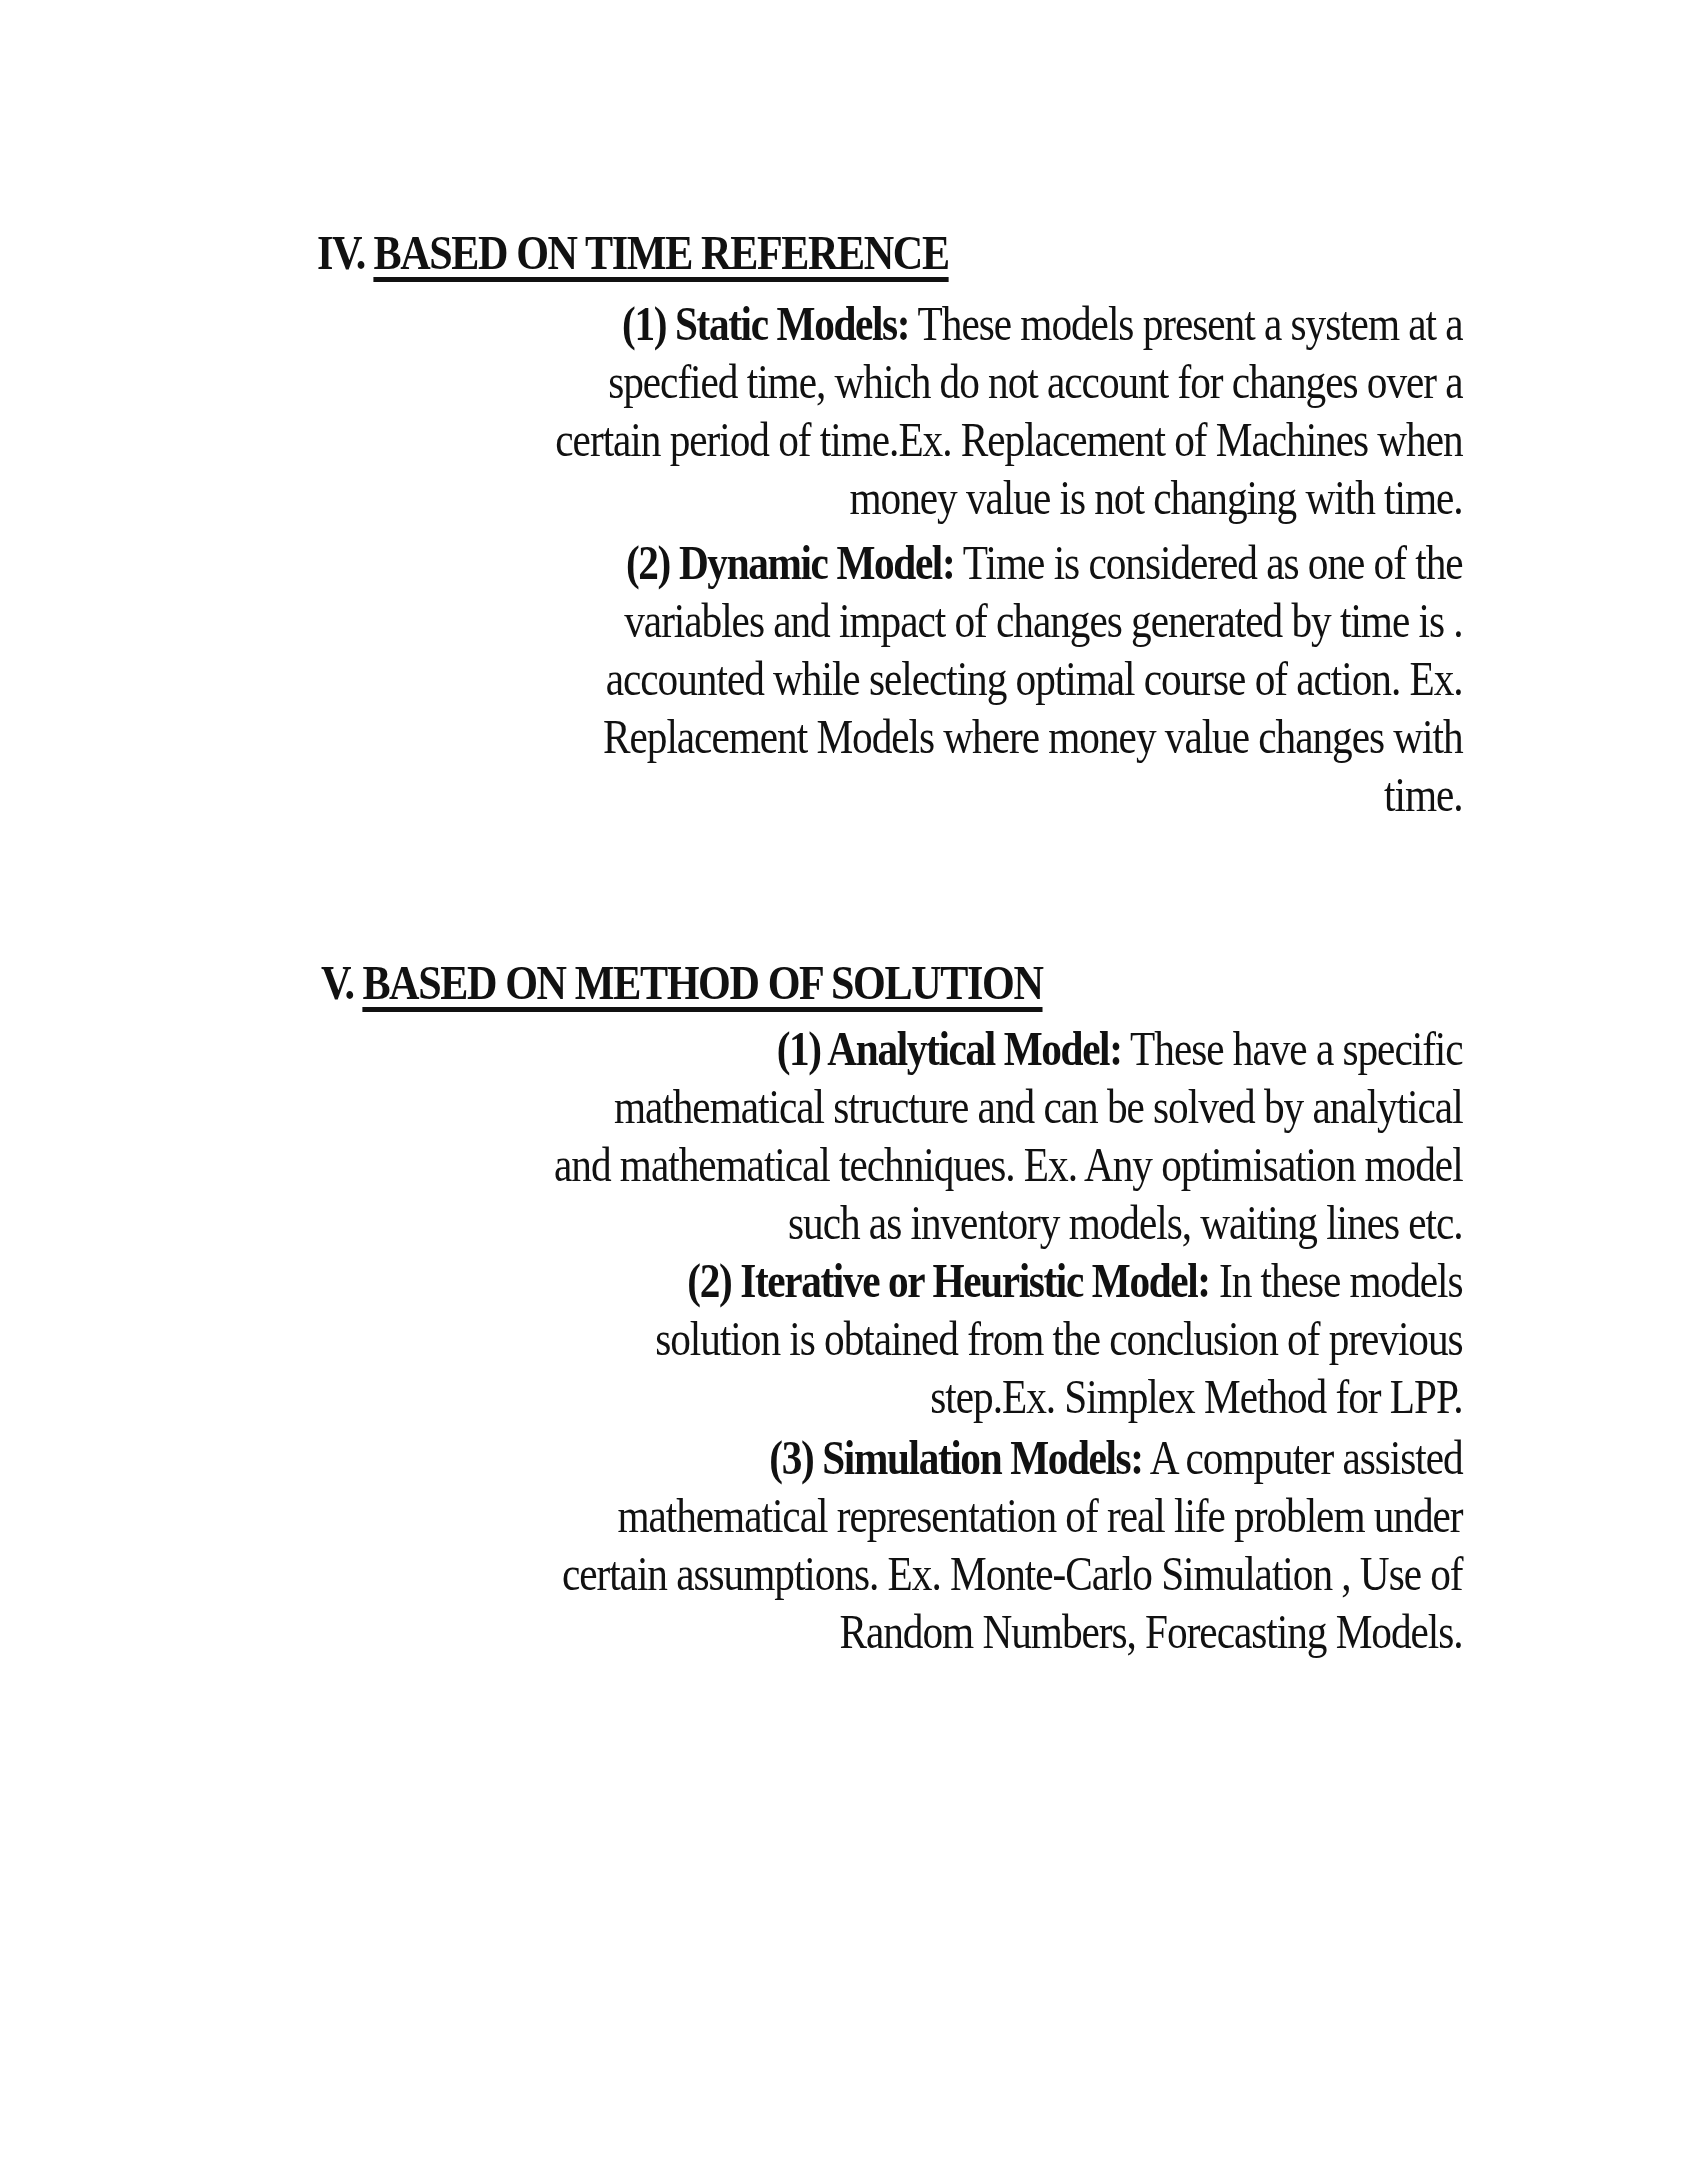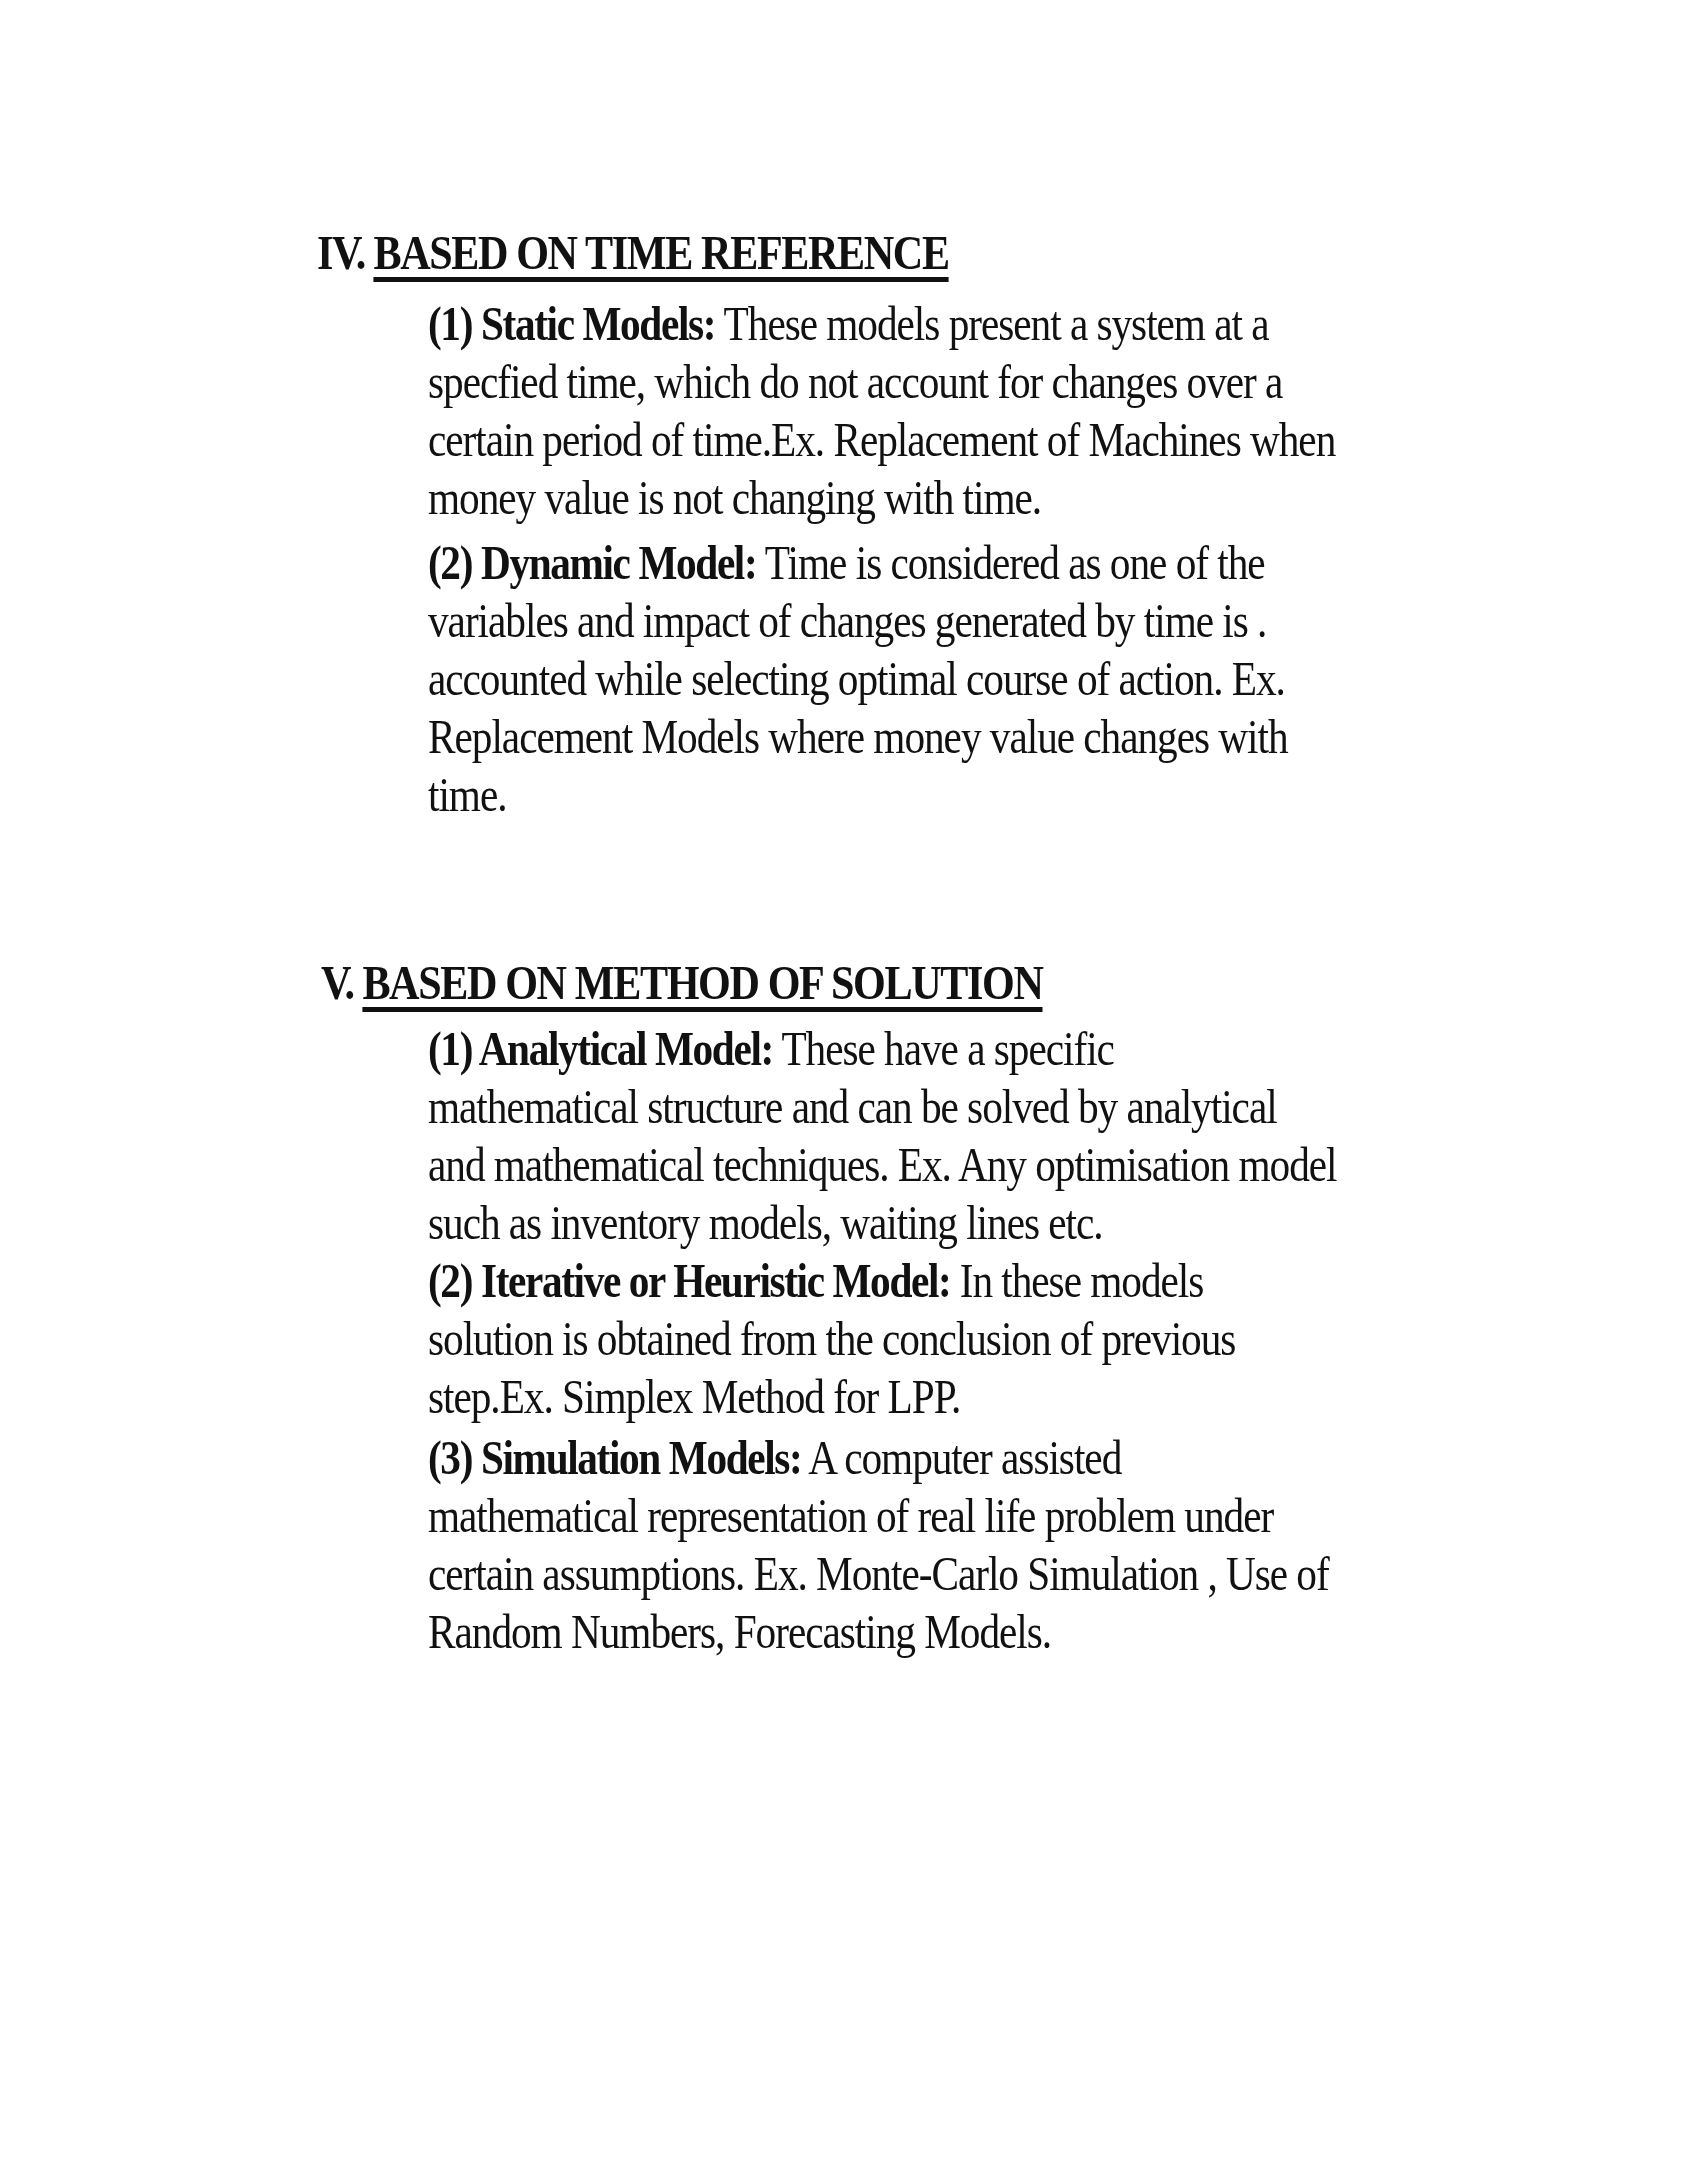--- a/index.html
+++ b/index.html
@@ -1,20 +1,21 @@
 <!DOCTYPE html>
 <html style="font-size:13px"><head>
   <meta charset="utf-8">
   <style>
     html, body { margin: 0; padding: 0; background: #ffffff; }
     body { width: 1687px; height: 2183px; position: relative; overflow: hidden; }
     .page {
       position: absolute; left: 0; top: 0; width: 1687px; height: 2183px;
       font-family: "Liberation Serif", "DejaVu Serif", serif;
       color: #111111;
+      text-align: right;
     }
     .heading {
       position: absolute;
       font-weight: bold;
       font-size: 49px;
       line-height: 58px;
       letter-spacing: -1.6px;
       white-space: nowrap;
       transform: scaleX(0.86);
       transform-origin: left top;

